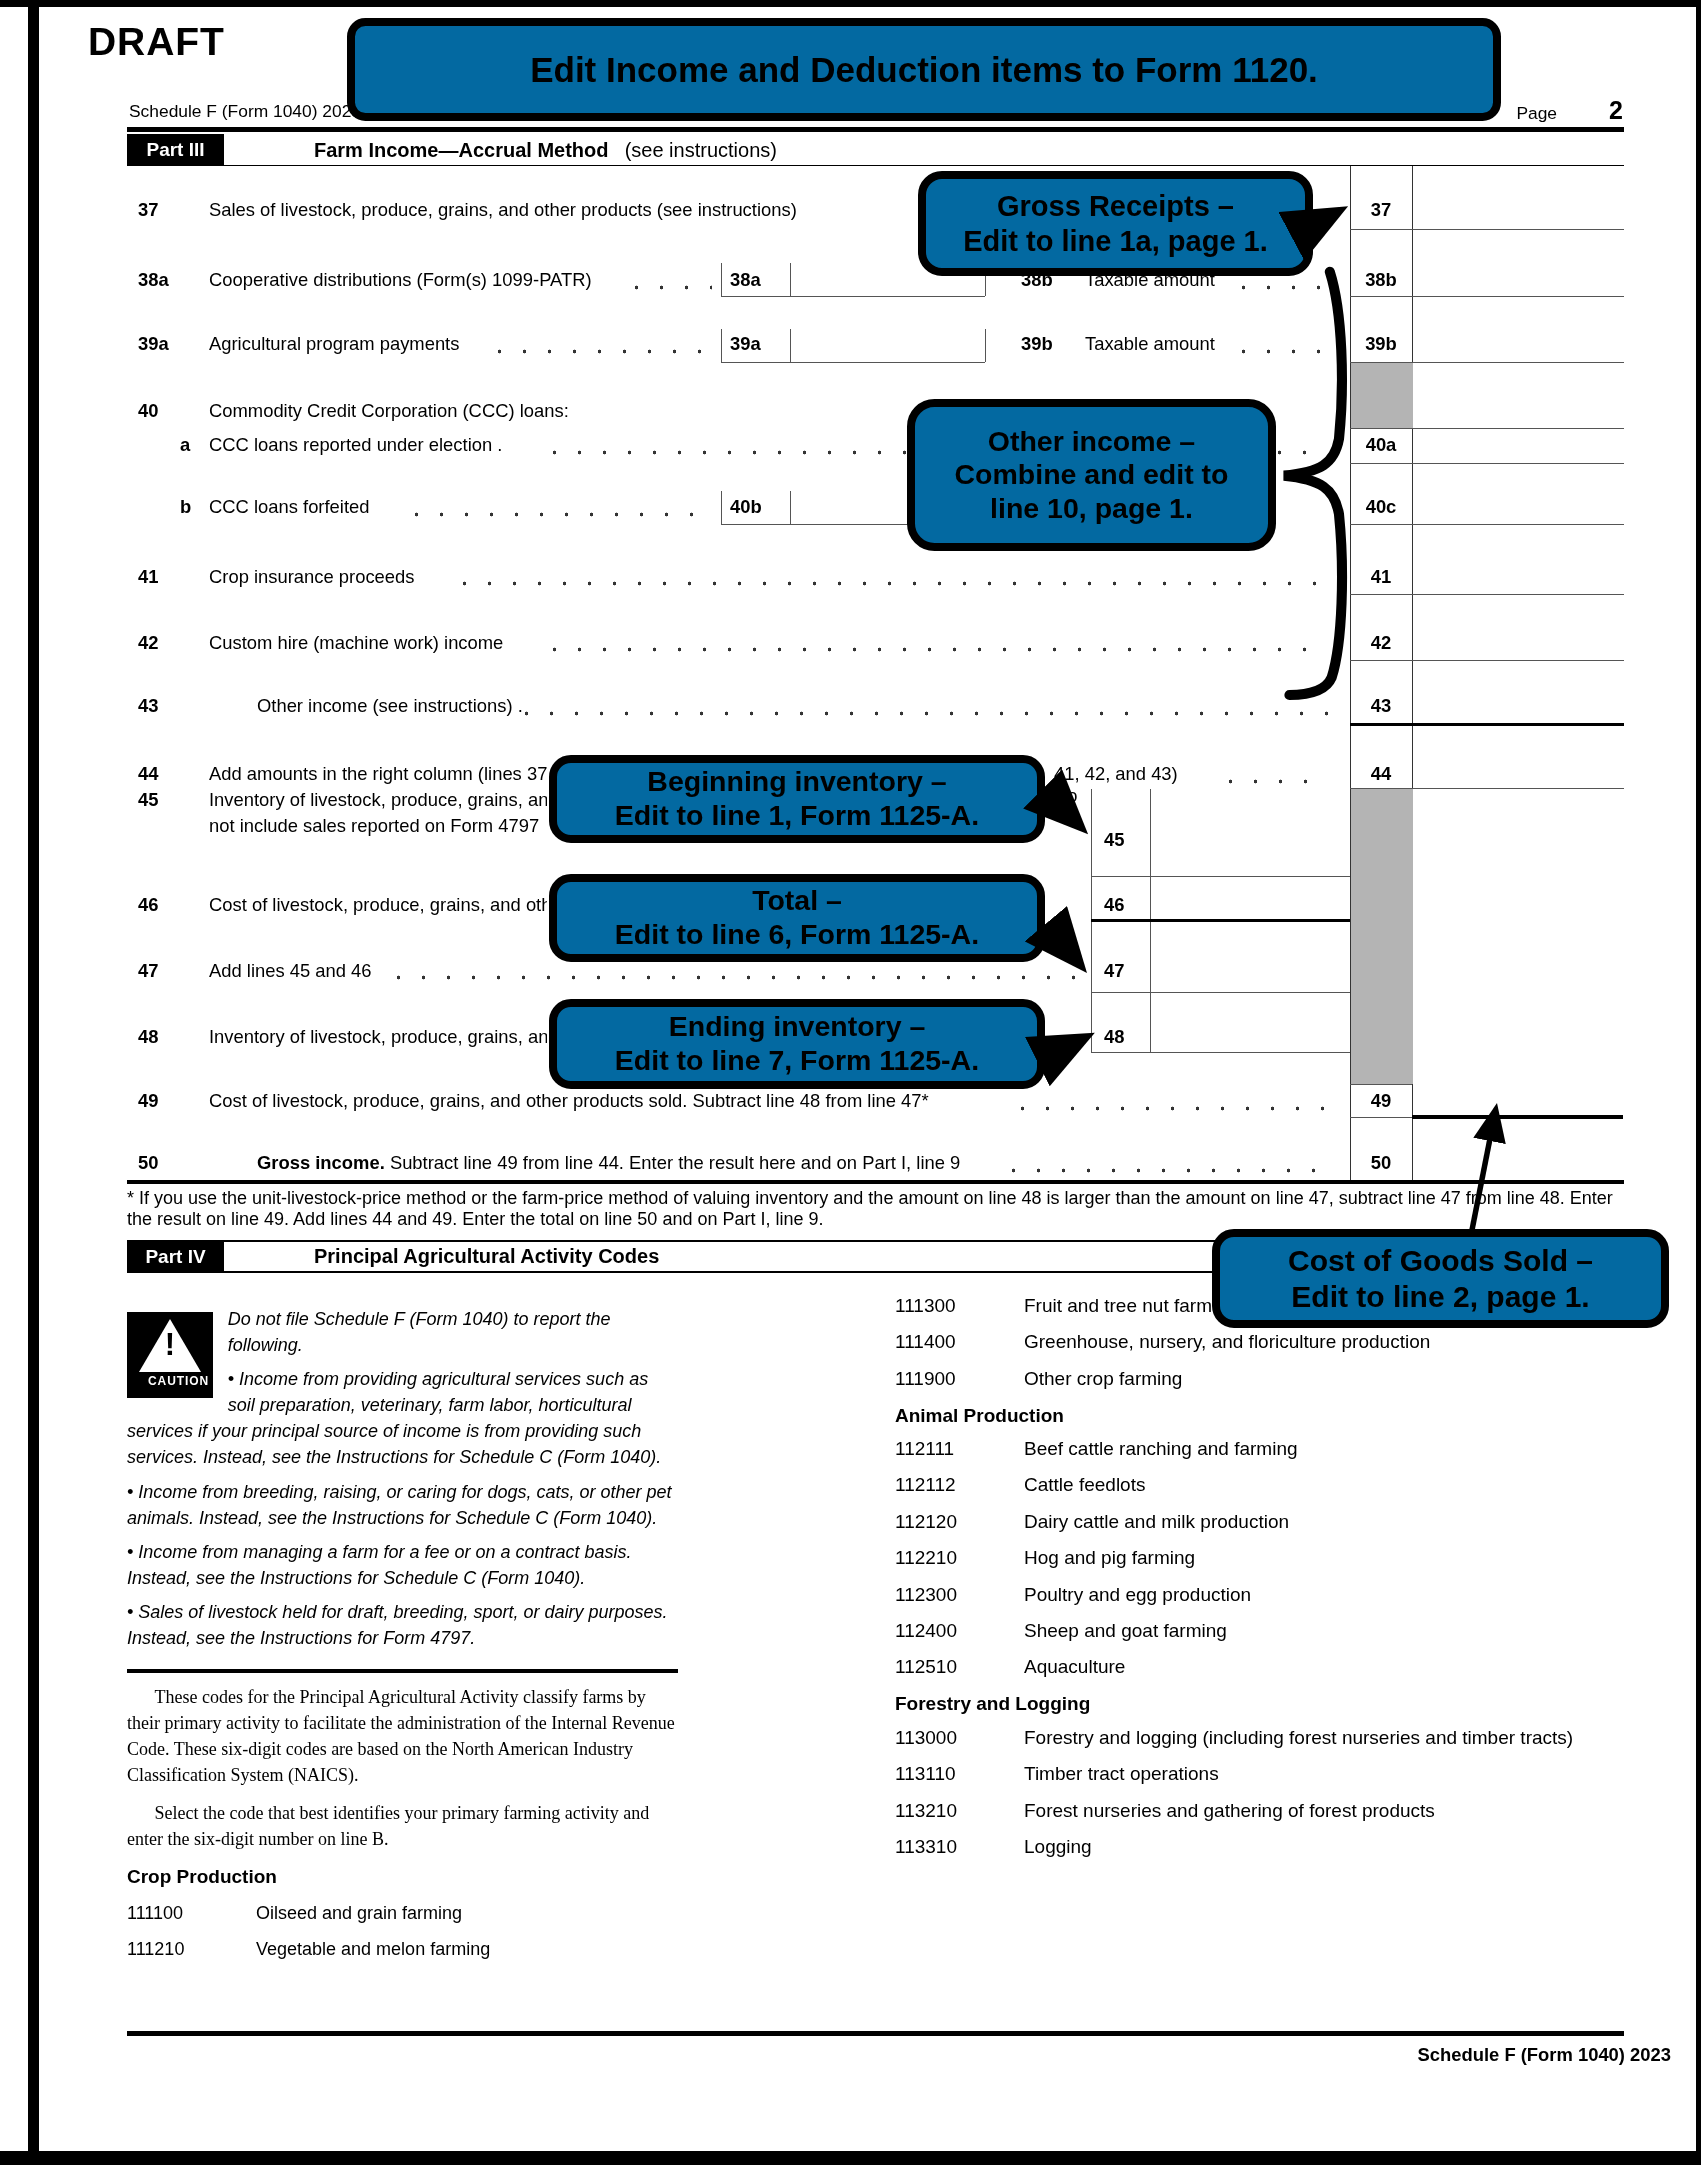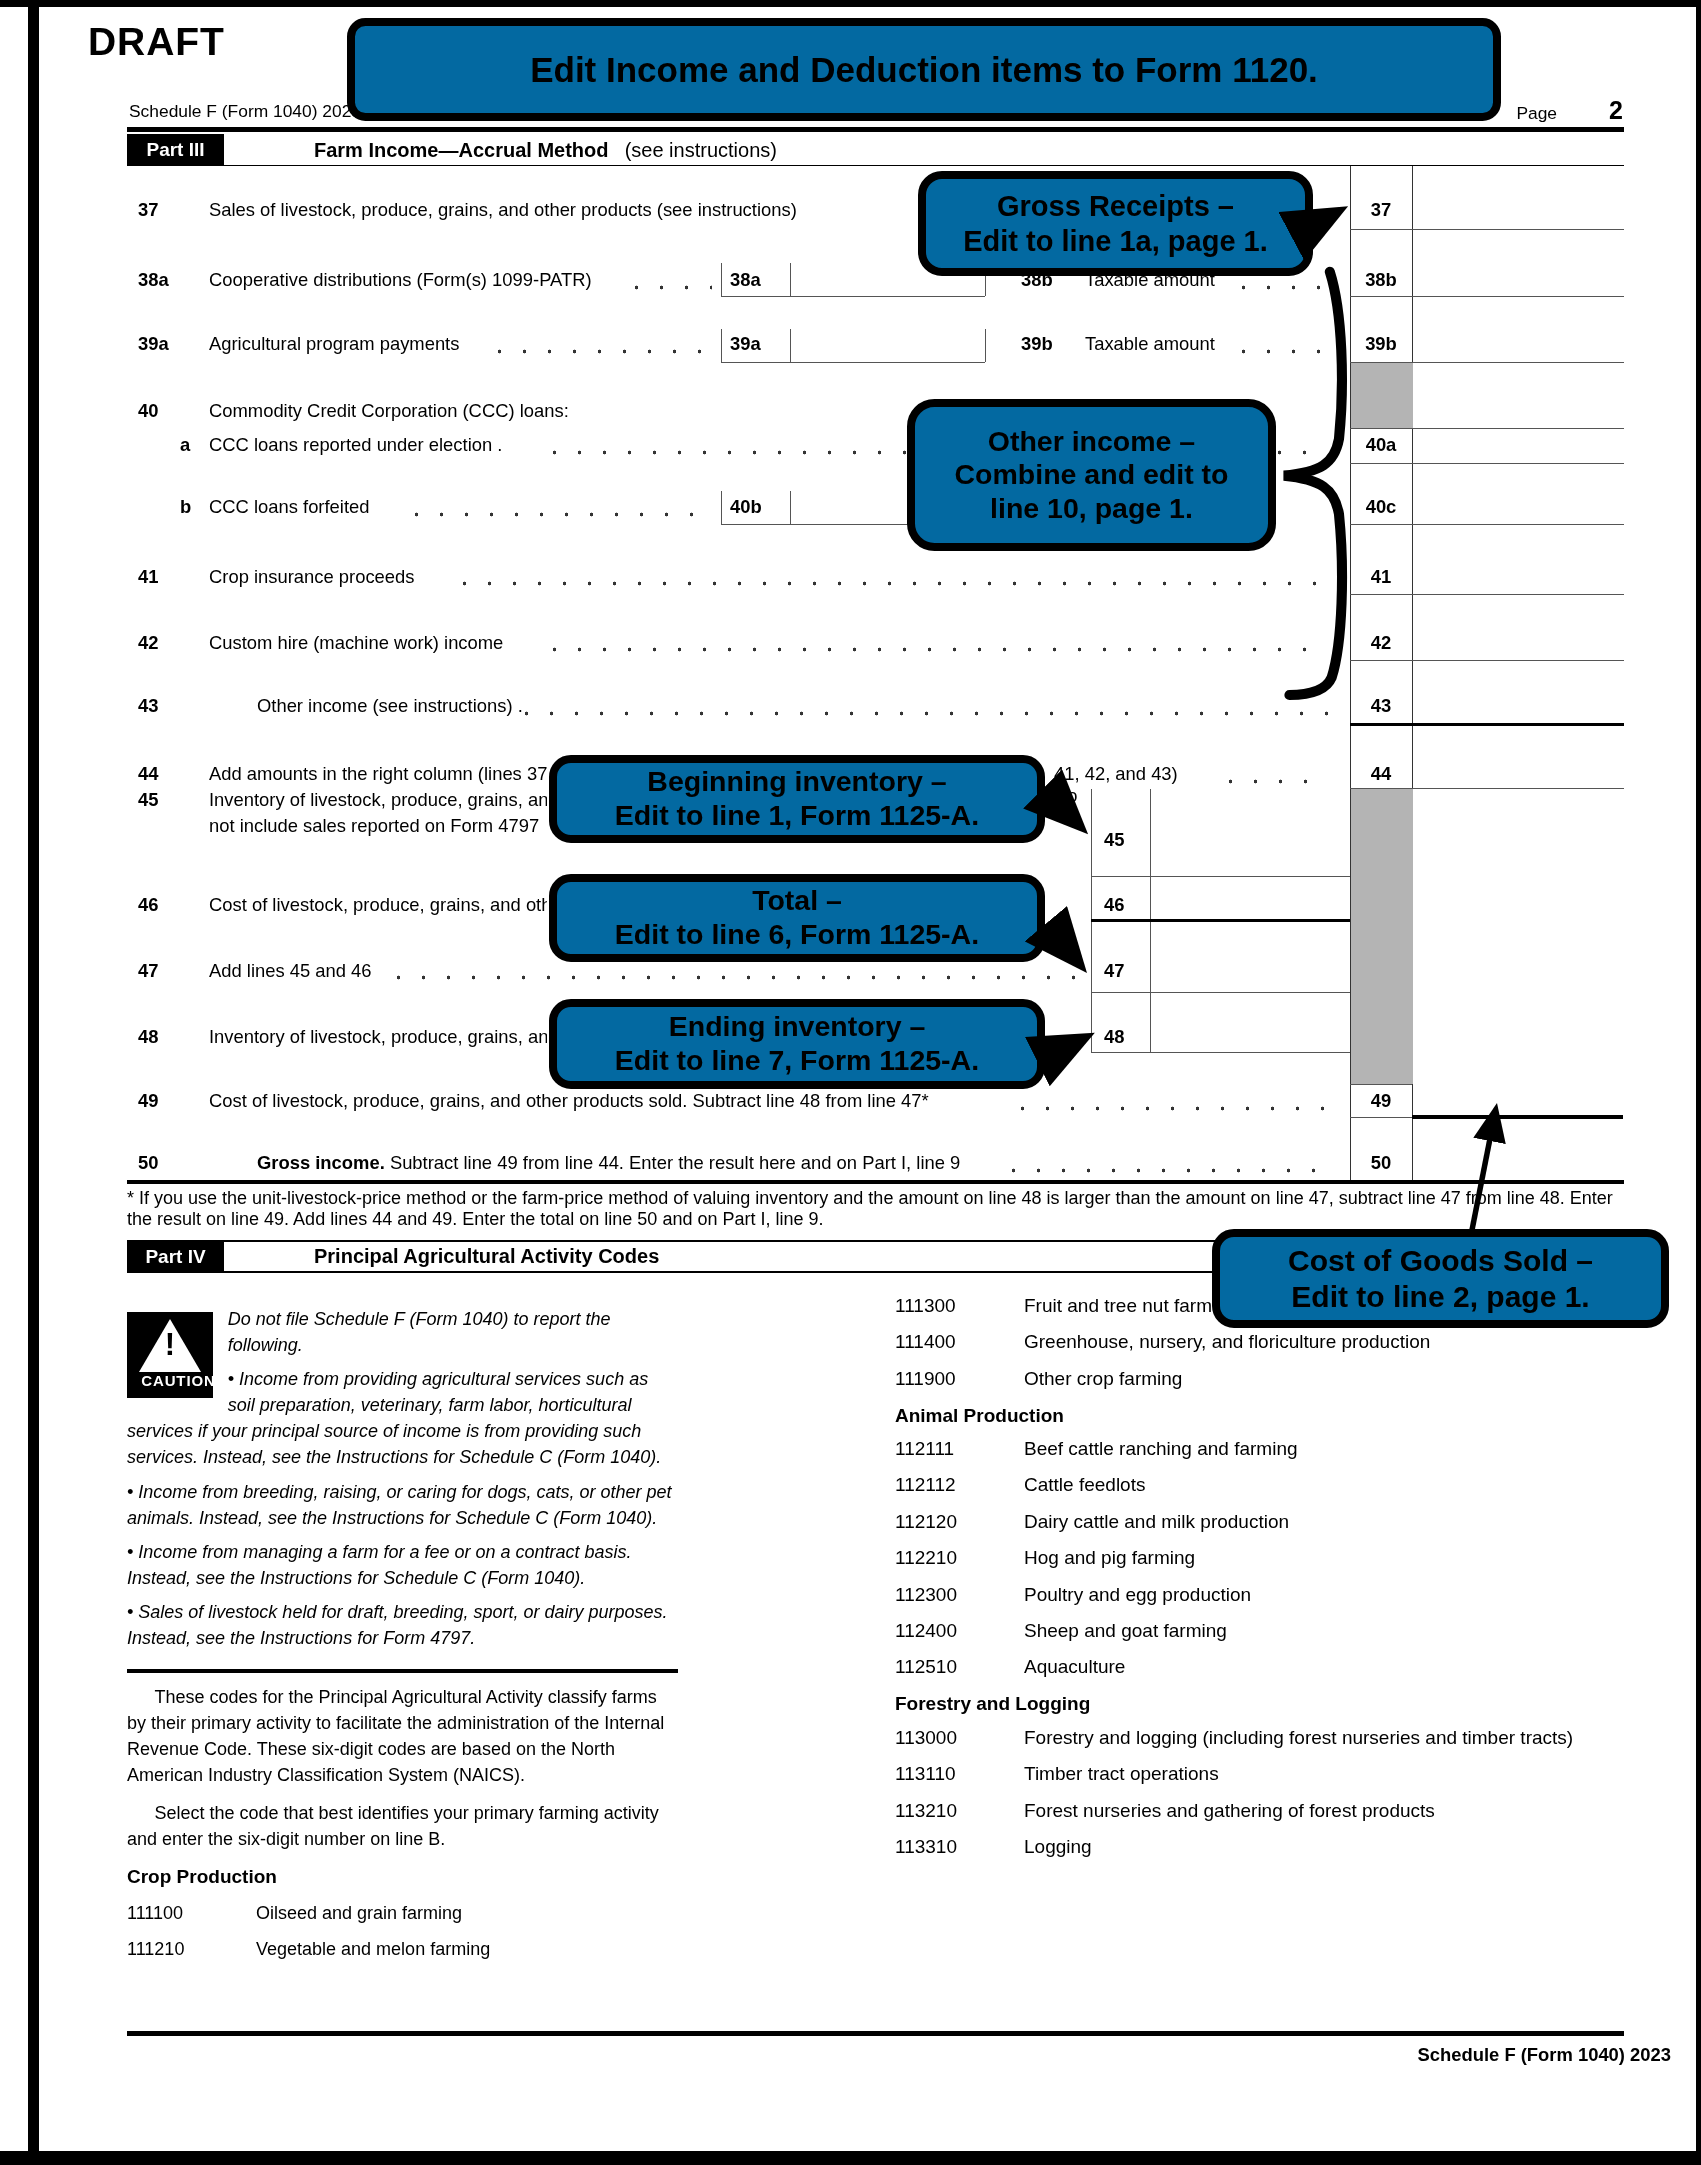--- a/index.html
+++ b/index.html
@@ -26,35 +26,35 @@
            display:flex;flex-direction:column;justify-content:center;align-items:center;
            font-weight:bold;z-index:30;box-sizing:border-box;}
   .callout div{line-height:1.18;white-space:nowrap;}
   .partbar-box{position:absolute;background:#000;color:#fff;font-weight:bold;font-size:19px;
                display:flex;align-items:center;justify-content:center;}
   
   .leftcol{position:absolute;left:127px;top:1306px;width:551px;font-size:18px;line-height:26px;}
   .leftcol .para{margin:0 0 8.3px 0;}
   .leftcol .ital{font-style:italic;}
   .ldivider{height:4.6px;background:#000;margin:9.2px 0 11px 0;}
-  .indented{text-indent:27.5px;margin:0 0 12px 0;}
+  .indented{text-indent:27.5px;margin:0 0 12px 0;font-family:Liberation Serif, serif;}
   .code-heading{font-weight:bold;font-size:19px;margin:11px 0 7.3px 0;}
   .code-row{display:flex;line-height:30px;margin-bottom:6.4px;}
   .code-num{width:129px;flex:0 0 129px;}
   .code-desc{width:551px;}
   .rightcol{position:absolute;left:895px;top:1291px;width:735px;font-size:19px;}
   .caution-box{float:left;width:86px;height:86px;background:#000;position:relative;
                margin:5.5px 14.7px 5.5px 0;}
   .caution-tri{position:absolute;left:12px;top:7.3px;width:0;height:0;
                border-left:31px solid transparent;border-right:31px solid transparent;
                border-bottom:53px solid #fff;}
   .caution-bang{position:absolute;left:0;top:20px;width:86px;text-align:center;
                 font-weight:bold;font-size:31px;color:#000;}
   .caution-word{position:absolute;left:0;bottom:3.7px;width:103px;text-align:center;
-                color:#fff;font-weight:bold;font-size:15px;letter-spacing:0.9px;}
+                color:#fff;font-weight:bold;font-size:12px;letter-spacing:0.9px;}
   svg.overlay{position:absolute;left:0;top:0;z-index:40;pointer-events:none;}
 </style>
 </head>
 <body>
 
 <div class="page">
 
   <div class="frame" style="left:0;top:0;width:1702px;height:7.3px;"></div>
   <div class="frame" style="left:27.5px;top:0;width:11px;height:2165px;"></div>
   <div class="frame" style="left:0;top:2151px;width:1702px;height:14.7px;"></div>

